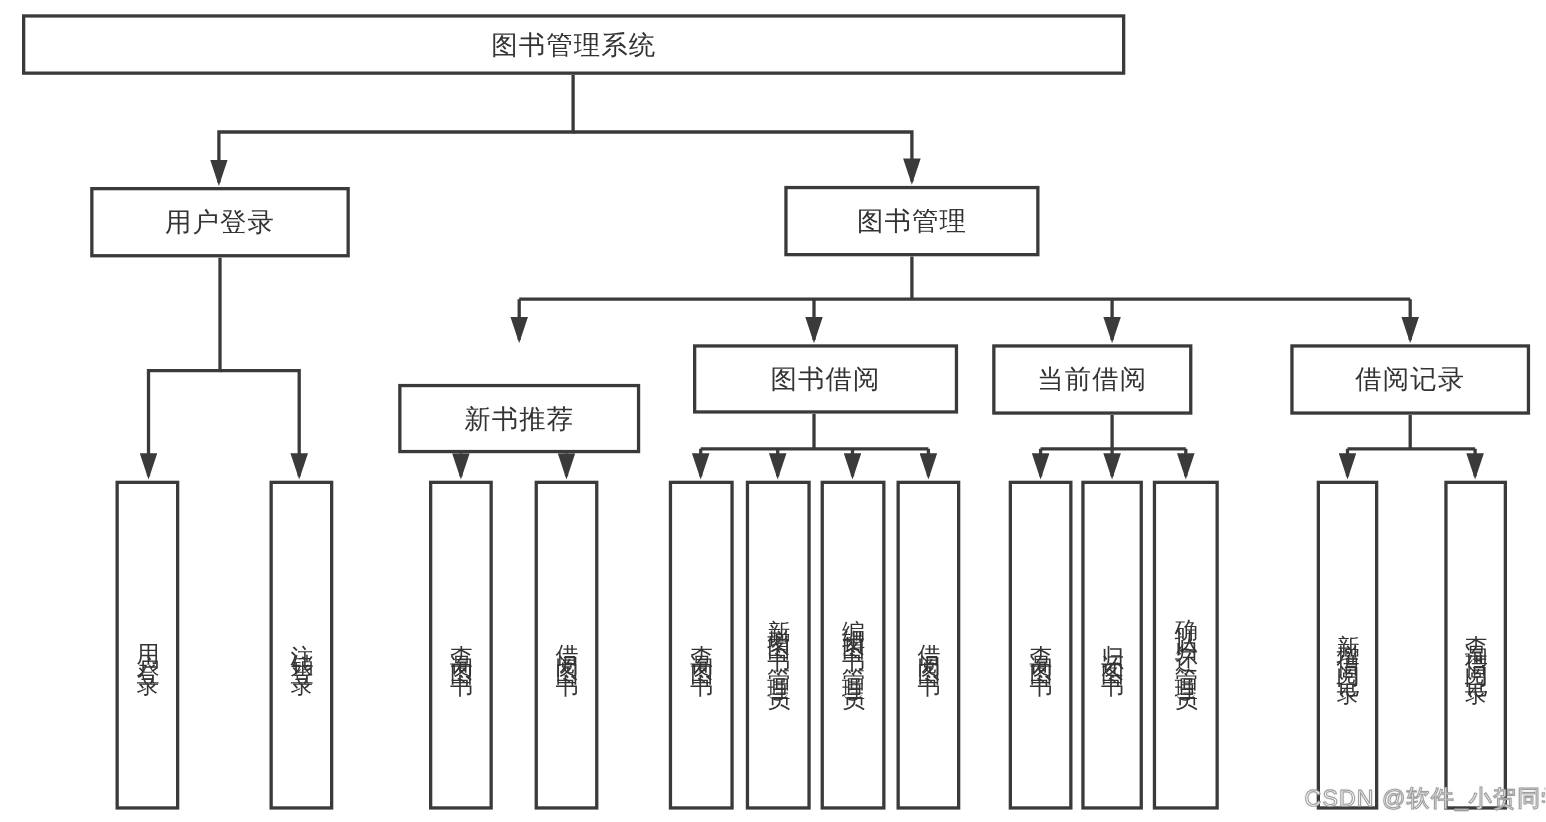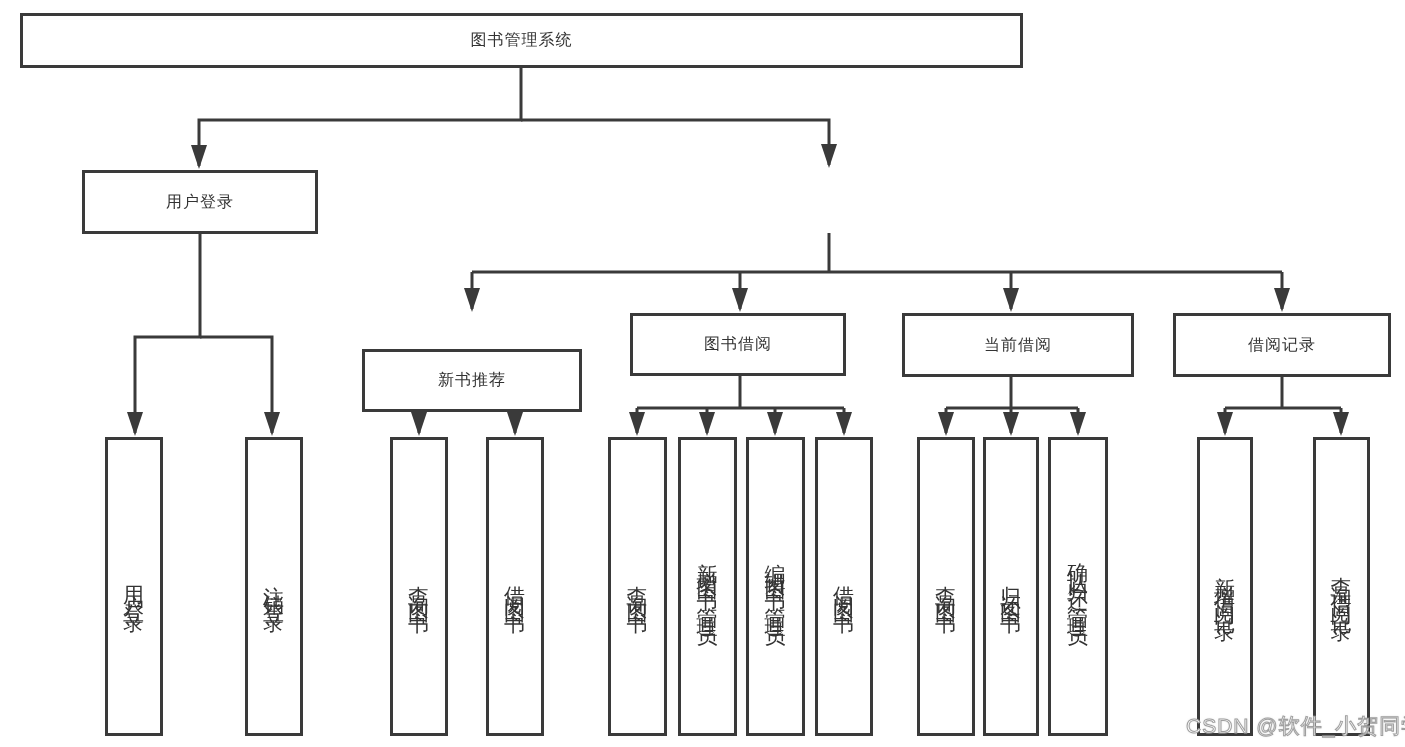--- a/index.html
+++ b/index.html
@@ -21,21 +21,21 @@
     position: absolute;
     background: #ffffff;
     border: 3px solid #3a3a3a;
     box-sizing: border-box;
     display: flex;
     align-items: center;
     justify-content: center;
     color: #333333;
   }
   .box.h .lbl {
-    font-size: 16px;
+    font-size: 24px;
     letter-spacing: 1px;
     white-space: nowrap;
   }
   .box.v .lbl {
     writing-mode: vertical-rl;
     text-orientation: mixed;
     font-size: 21px;
     line-height: 1;
     letter-spacing: 9px;
     white-space: nowrap;
@@ -104,28 +104,31 @@
     </g>
   </svg>
 
   <div class="box h" style="left:20px; top:13px; width:1003px; height:55px;">
     <span class="lbl">图书管理系统</span>
   </div>
 
   <div class="box h" style="left:82px; top:170px; width:236px; height:64px;">
     <span class="lbl">用户登录</span>
   </div>
+  <div class="box h" style="left:713px; top:169px; width:232px; height:64px;">
+    <span class="lbl">图书管理</span>
+  </div>
 
   <div class="box h" style="left:362px; top:313px; width:220px; height:63px;margin-top:36px;">
     <span class="lbl">新书推荐</span>
   </div>
-  <div class="box h" style="left:630px; top:313px; width:216px; height:63px;">
+  <div class="box h" style="left:630px; top:313px; width:241px; height:63px;">
     <span class="lbl">图书借阅</span>
   </div>
-  <div class="box h" style="left:902px; top:313px; width:232px; height:64px;">
+  <div class="box h" style="left:902px; top:313px; width:182px; height:64px;">
     <span class="lbl">当前借阅</span>
   </div>
   <div class="box h" style="left:1173px; top:313px; width:218px; height:64px;">
     <span class="lbl">借阅记录</span>
   </div>
 
   <div class="box v" style="left:105px; top:437px; width:58px; height:299px;">
     <span class="lbl">用户登录</span>
   </div>
   <div class="box v" style="left:245px; top:437px; width:58px; height:299px;">

